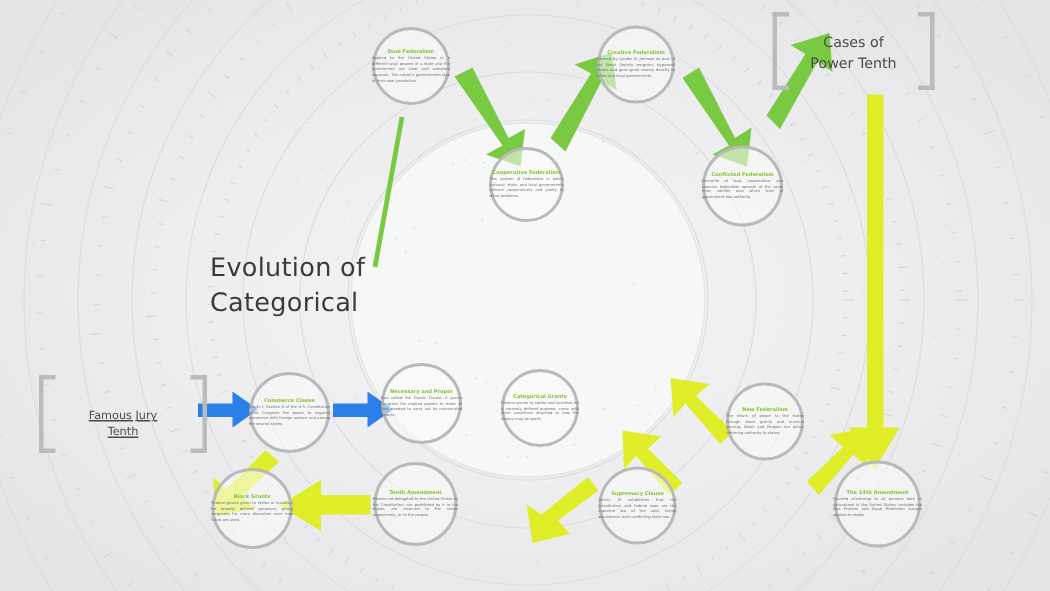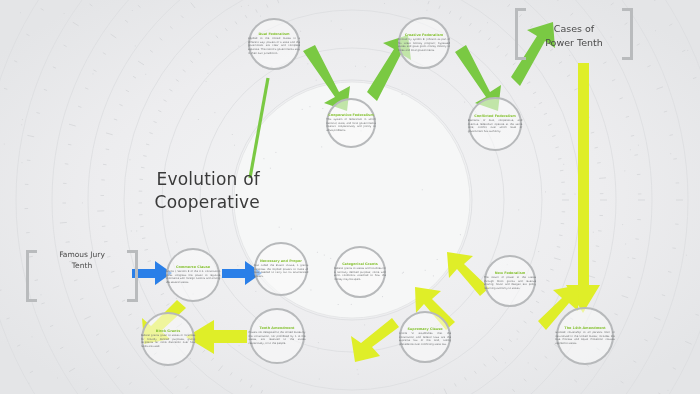--- a/index.html
+++ b/index.html
@@ -9,34 +9,34 @@
     font-family:"Liberation Sans", sans-serif;
     position:relative;
   }
   #canvas{position:absolute;inset:0;width:700px;height:394px;}
   .svg-layer{position:absolute;left:0;top:0;width:700px;height:394px;}
 
   
   #title{
     position:absolute;left:140px;top:168px;width:120px;
     font-size:17px;line-height:1.35;color:#3a3a3a;
-    text-align:right;letter-spacing:.2px;
+    text-align:left;letter-spacing:.2px;
     font-family:"DejaVu Sans", sans-serif;
   }
 
   
   .bracket-label{
     position:absolute;text-align:center;color:#4a4a4a;
     font-size:9px;line-height:1.45;
     font-family:"DejaVu Sans", sans-serif;
   }
-  #lbl-power{left:515px;top:8px;width:118px;height:52px;}
+  #lbl-power{left:515px;top:8px;width:108px;height:52px;}
   #lbl-power .txt{position:absolute;left:0;right:0;top:14px;font-size:9.5px;}
   #lbl-jury{left:26px;top:250px;width:112px;height:52px;}
-  #lbl-jury .txt{position:absolute;left:0;right:0;top:0;font-size:7.5px;}
+  #lbl-jury .txt{position:absolute;left:0;right:0;top:22px;font-size:7.5px;text-decoration:underline;}
 
   .brk{position:absolute;width:11px;height:100%;}
   .brk i{position:absolute;background:#b9bbbd;display:block;}
   .brk.l i.v{left:0;top:0;width:3px;height:100%;}
   .brk.l i.t{left:0;top:0;width:11px;height:3px;}
   .brk.l i.b{left:0;bottom:0;width:11px;height:3px;}
   .brk.r i.v{right:0;top:0;width:3px;height:100%;}
   .brk.r i.t{right:0;top:0;width:11px;height:3px;}
   .brk.r i.b{right:0;bottom:0;width:11px;height:3px;}
   .brk.l{left:0;} .brk.r{right:0;}
@@ -583,21 +583,21 @@
     <g fill="#2a7fe8">
       <path d="M132 269 L132 278 L155 278 L155 285 L172 273 L155 261 L155 269 Z"></path>
     </g>
     <g fill="#2a7fe8">
       <path d="M222 269 L222 278 L245 278 L245 285 L262 273 L245 261 L245 269 Z"></path>
     </g>
   </svg>
 
   <div id="title">
     <div>Evolution of</div>
-    <div>Cooperative</div>
+    <div>Categorical</div>
   </div>
 
   <div class="bracket-label" id="lbl-power">
     <div class="brk l">
         <i class="v"></i>
         <i class="t"></i>
         <i class="b"></i>
       </div>
     <div class="brk r">
         <i class="v"></i>

